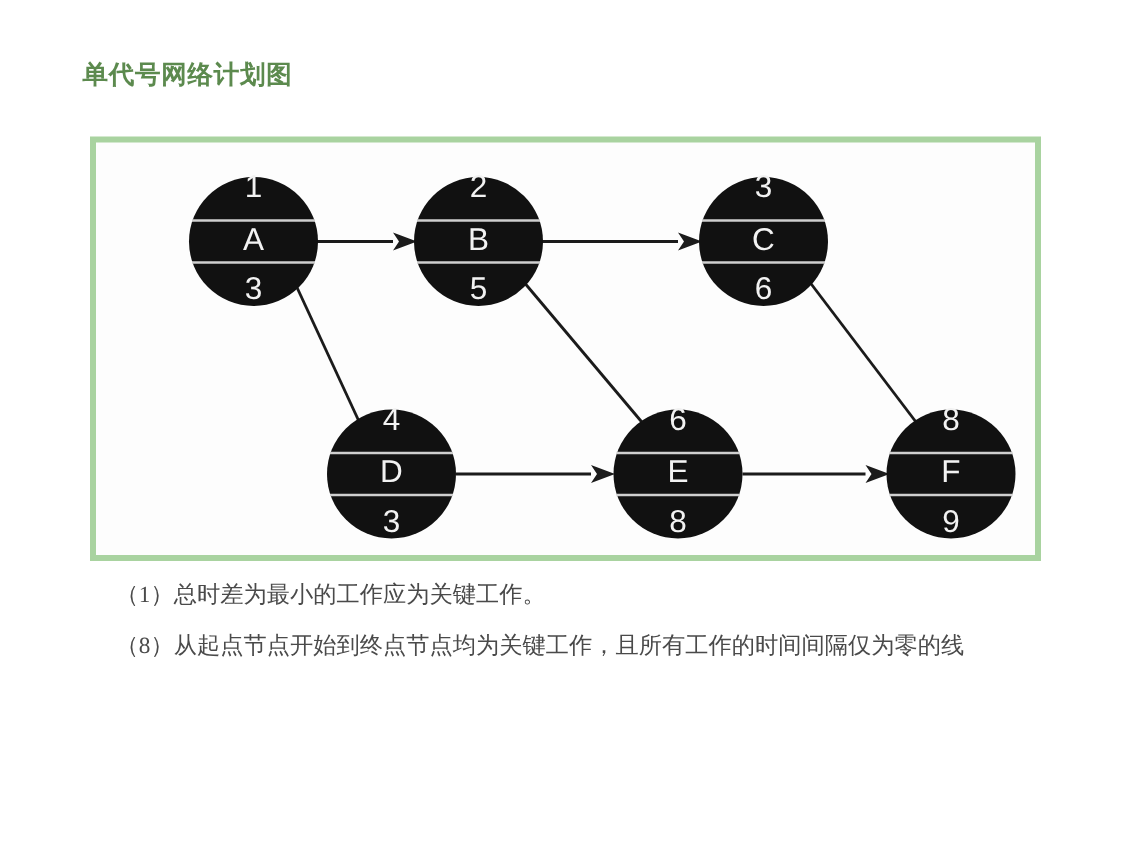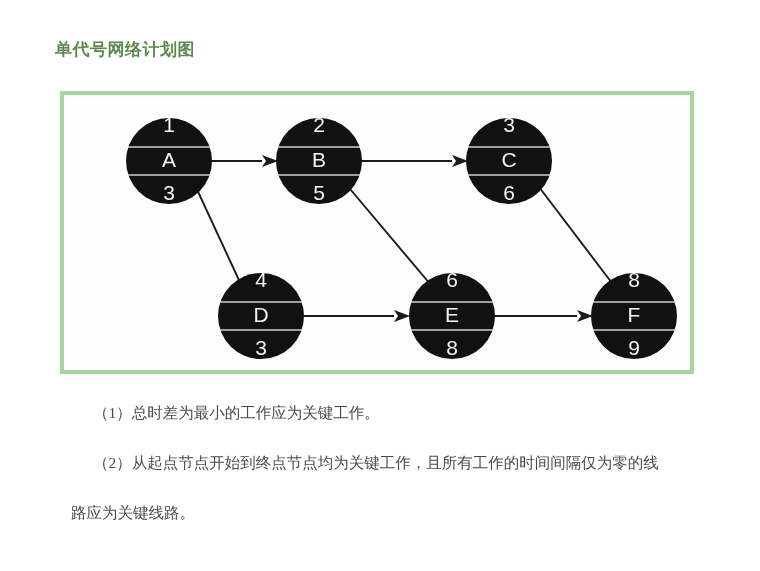--- a/index.html
+++ b/index.html
@@ -74,21 +74,21 @@
   .body-text {
     position: absolute;
     left: 55px;
     top: 380px;
     width: 670px;
     font-family: "Liberation Serif", "DejaVu Serif", serif;
     font-size: 15.5px;
     line-height: 34px;
     color: #4a4a4a;
   }
-  .para { margin: 16px; white-space: nowrap; }
+  .para { margin: 0; white-space: nowrap; }
   .para.indent { text-indent: 22px; }
   .para.wrap { text-indent: 0; }
   .mono-run {
     font-family: "Liberation Serif", "DejaVu Serif", serif;
     letter-spacing: 0.4px;
   }
   .gap-sp { display: inline-block; width: 16px; }
 </style>
 </head>
 <body>
@@ -187,17 +187,16 @@
         <text class="node-num" x="570" y="186">8</text>
         <text class="node-code" x="570" y="221">F</text>
         <text class="node-dur" x="570" y="254">9</text>
       </g>
 
     </svg>
   </div>
 
   <div class="body-text">
     <p class="para indent">（1）总时差为最小的工作应为关键工作。</p>
-    <p class="para indent">（2）从起点节点开始到终点节点均为关键工作，且所有工作的时间间隔仅为零的线</p>
-    <p class="para wrap">路应为关键线路。</p>
+    <p class="para indent">（8）从起点节点开始到终点节点均为关键工作，且所有工作的时间间隔仅为零的线</p>
   </div>
 
 </div>
 
 </body></html>

